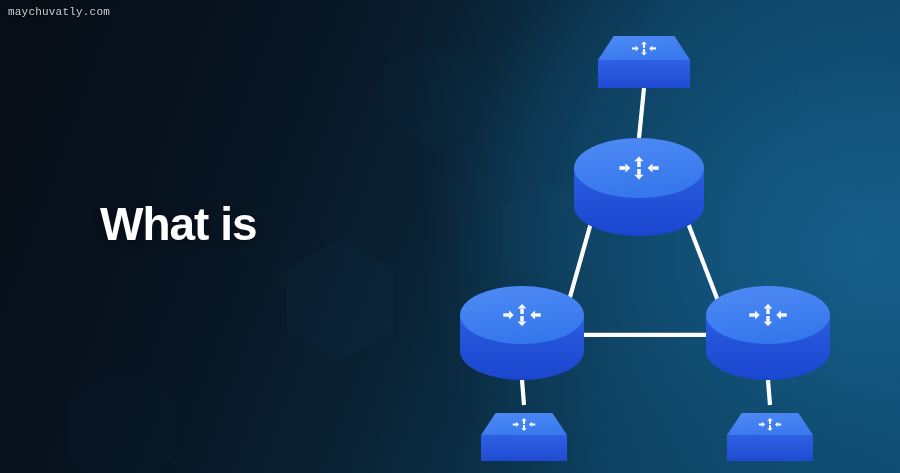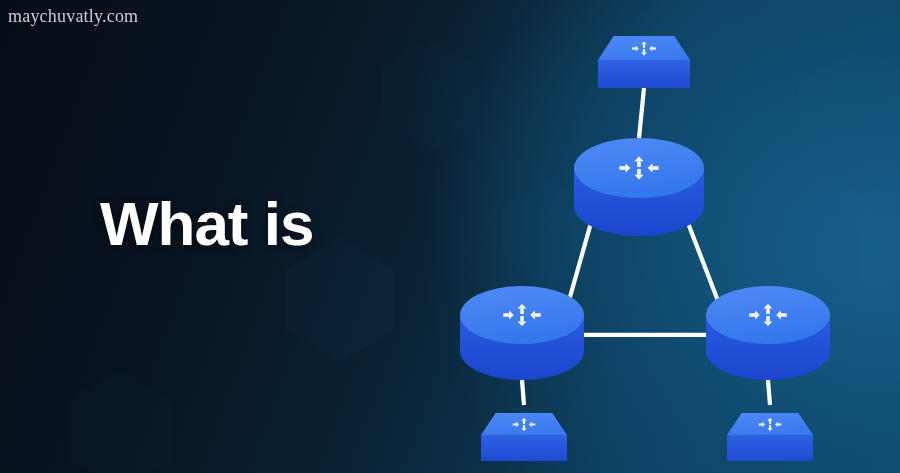--- a/index.html
+++ b/index.html
@@ -18,35 +18,35 @@
       radial-gradient(ellipse 500px 430px at 760px 120px, rgba(16,78,116,0.55) 0%, rgba(12,52,80,0.0) 70%),
       linear-gradient(110deg, #070d16 0%, #081421 26%, #0a2234 48%, #0c3d5a 72%, #0f4c70 100%);
   }
 
   
   #hexlayer { position:absolute; inset:0; }
 
   
   #watermark {
     position:absolute; left:8px; top:6px;
-    font-family:Liberation Serif, serif;
-    font-size:18px;
+    font-family:Liberation Mono, monospace;
+    font-size:11px;
     letter-spacing:0.2px;
     color:#c9d2d8;
     white-space:nowrap;
     text-shadow:0 1px 2px rgba(0,0,0,0.6);
   }
 
   
   #headline {
     position:absolute;
     left:100px; top:186px;
     color:#ffffff;
     font-weight:700;
-    font-size:62px;
+    font-size:46px;
     line-height:76px;
     letter-spacing:-1px;
     white-space:nowrap;
     text-shadow:0 2px 10px rgba(0,0,0,0.45);
   }
   #headline .l2 { display:block; }
 
   
   #diagram { position:absolute; left:0; top:0; width:900px; height:473px; }
 </style>

